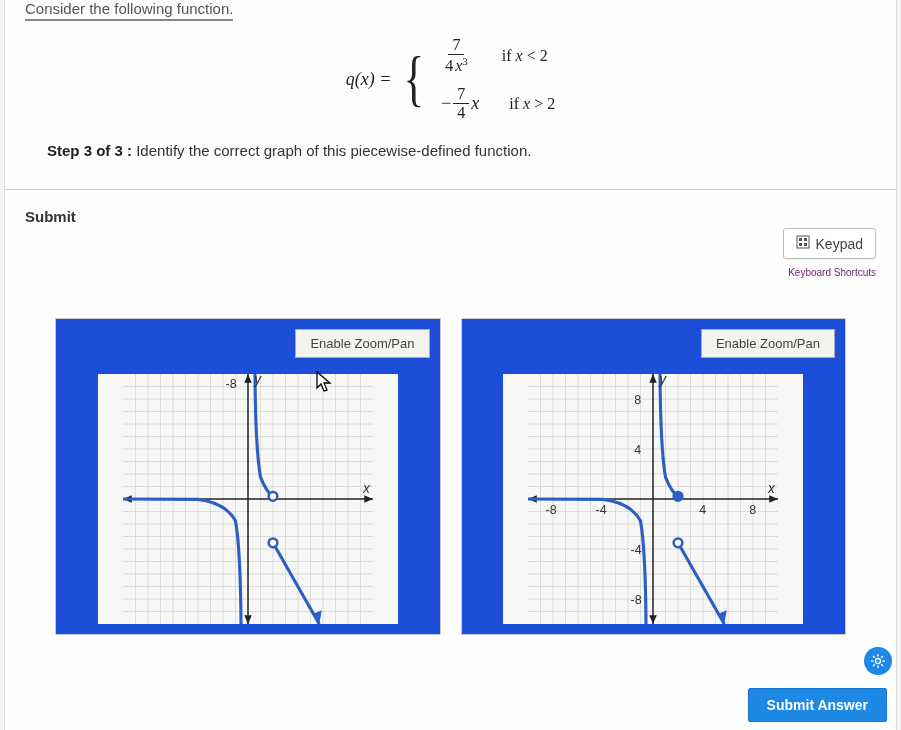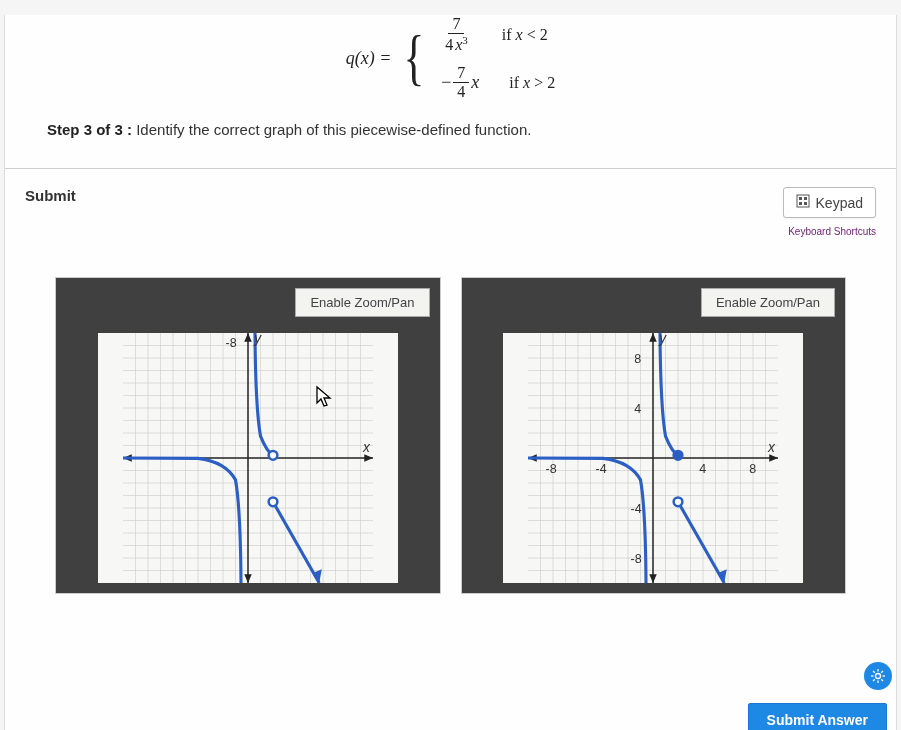--- a/index.html
+++ b/index.html
@@ -96,20 +96,21 @@
       justify-content: space-between;
       align-items: flex-start;
     }
     .answer-label {
       font-weight: bold;
       font-size: 15px;
       color: #333;
     }
     .shortcut-block {
       text-align: right;
+      margin-top: 20px;
     }
     .keypad-btn {
       background: #fff;
       border: 1px solid #bbb;
       border-radius: 3px;
       padding: 6px 12px;
       font-size: 14px;
       color: #444;
       cursor: pointer;
       display: inline-flex;
@@ -125,21 +126,21 @@
     }
     .graphs-row {
       display: flex;
       gap: 20px;
       margin-top: 40px;
       padding: 0 30px;
     }
     .graph-card {
       flex: 1;
       border: 1px solid #ccc;
-      background: #404040;
+      background: #1d4ed8;
       padding: 10px;
       position: relative;
       cursor: pointer;
     }
     .zoom-btn {
       position: absolute;
       top: 10px;
       right: 10px;
       background: #f3f3f0;
       border: 1px solid #aaa;
@@ -194,20 +195,21 @@
     }
     .expr-neg { font-style: normal; margin-right:2px;}
     .expr-x { font-style: italic; margin-left:2px;}
     .sup { font-size: 11px; vertical-align: super; font-style: normal;}
   </style>
 </head>
 <body>
 
 <div class="main-container">
   <div class="prompt-section">
+    <div class="prompt-header">Consider the following function.</div>
 
     <div class="equation-block">
       <span>q(x) =</span>
       <span class="brace">{</span>
       <div class="piece-stack">
         <div class="piece-row">
           <span class="frac">
             <span class="num">7</span>
             <span class="den"><span>4</span><span class="expr-x">x</span><span class="sup">3</span></span>
           </span>

